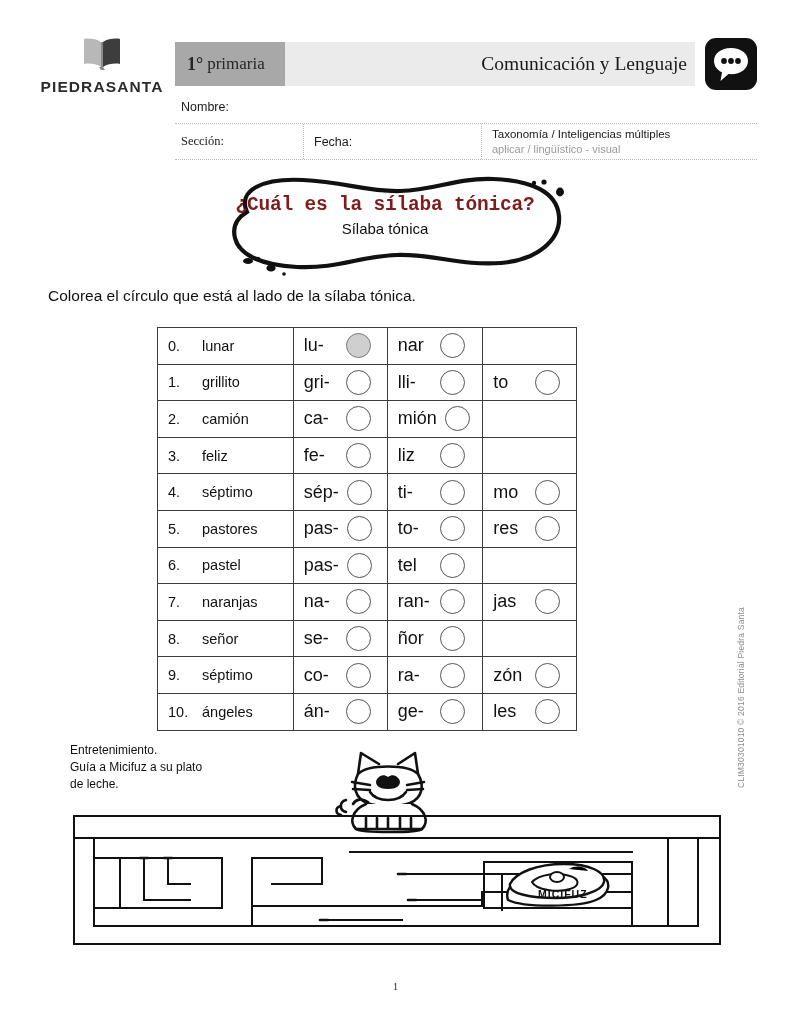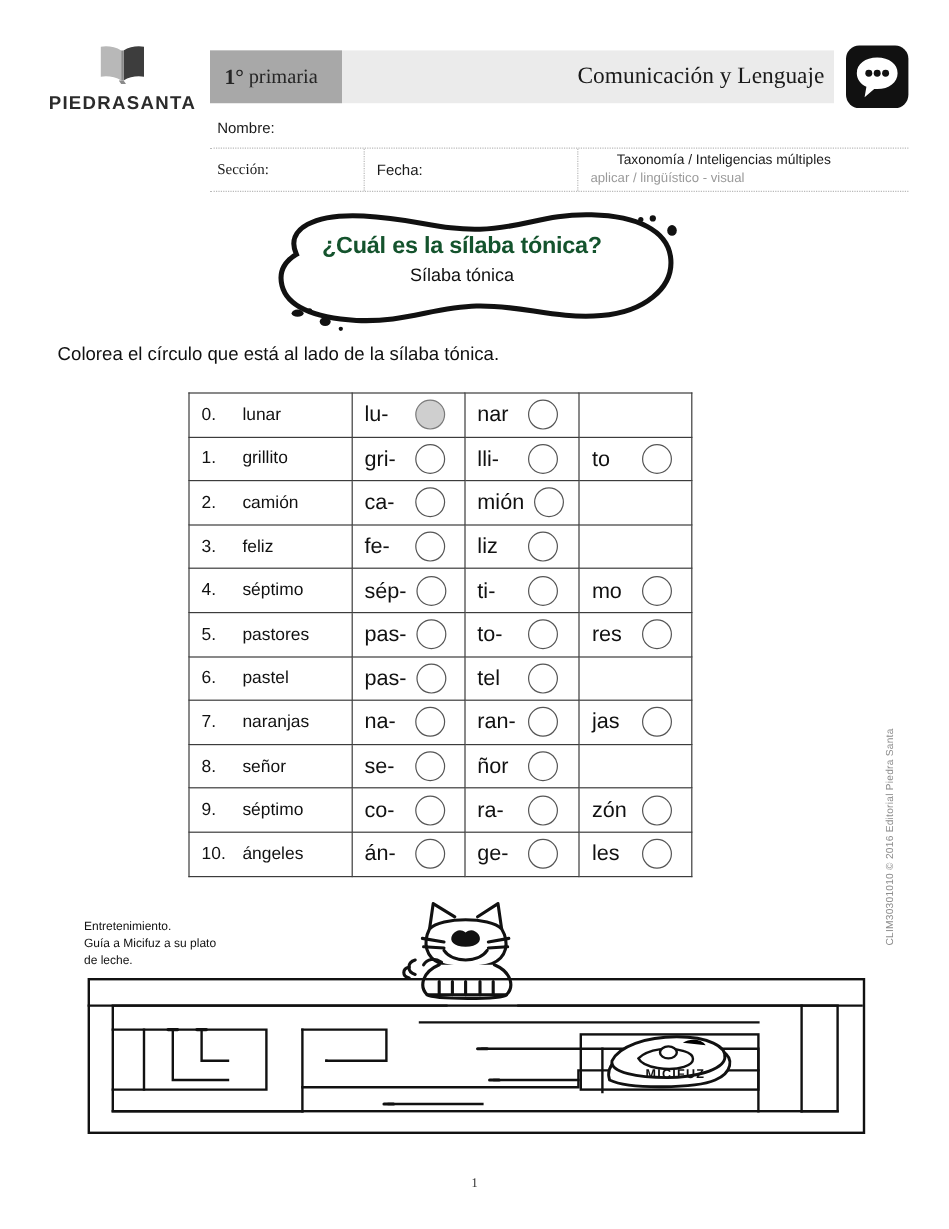--- a/index.html
+++ b/index.html
@@ -64,33 +64,34 @@
     display: flex; align-items: center;
     font-size: 12.5px; padding-left: 6px;
   }
   .c-seccion { width: 128px; font-family: Liberation Serif, serif; }
   .c-fecha { width: 178px; border-left: 1px dotted #b9b9b9; padding-left: 10px; }
   .c-taxo {
     flex: 1; border-left: 1px dotted #b9b9b9;
     padding-left: 10px; flex-direction: column;
     justify-content: center; align-items: flex-start;
   }
-  .taxo-1 { font-size: 11.5px; color: #1a1a1a; line-height: 1.25; margin-left: 22px; }
+  .taxo-1 { font-size: 11.5px; color: #1a1a1a; line-height: 1.25; }
   .taxo-2 { font-size: 11px; color: #9a9a9a; line-height: 1.3; }
 
   
   .blob { position: absolute; left: 185px; top: 168px; width: 400px; height: 112px; }
   .blob svg { position: absolute; left: 0; top: 0; }
   .blob-text {
     position: absolute; left: 0; top: 26px; width: 400px;
     text-align: center;
   }
   .blob-title {
-    font-size: 19.5px; font-weight: bold; color: #14532d;
+    font-size: 19.5px; font-weight: bold; color: #7f1d1d;
     letter-spacing: -0.2px;
+    font-family: Liberation Mono, monospace;
   }
   .blob-sub { font-size: 15px; color: #111; margin-top: 4px; }
 
   
   .instruction {
     position: absolute; left: 48px; top: 287px;
     font-size: 15.5px; color: #111;
   }
 
   
@@ -114,22 +115,22 @@
   }
   .syl-text { min-width: 34px; font-size: 18px; }
   .circ {
     width: 25px; height: 25px; border-radius: 50%;
     border: 1px solid #555; background: #fff; flex: none;
   }
   .circ.filled { background: #cfcfcf; border-color: #7a7a7a; }
 
   
   .ent-text {
-    position: absolute; left: 70px; top: 766px;
-    font-size: 10px; line-height: 1.42; color: #111;
+    position: absolute; left: 70px; top: 742px;
+    font-size: 12px; line-height: 1.42; color: #111;
   }
   .cat { position: absolute; left: 322px; top: 744px; width: 135px; height: 90px; }
 
   
   .maze { position: absolute; left: 72px; top: 814px; width: 650px; height: 132px; }
 
   
   .page-num {
     position: absolute; left: 0; top: 980px; width: 791px;
     text-align: center; font-family: "Liberation Serif", serif;

